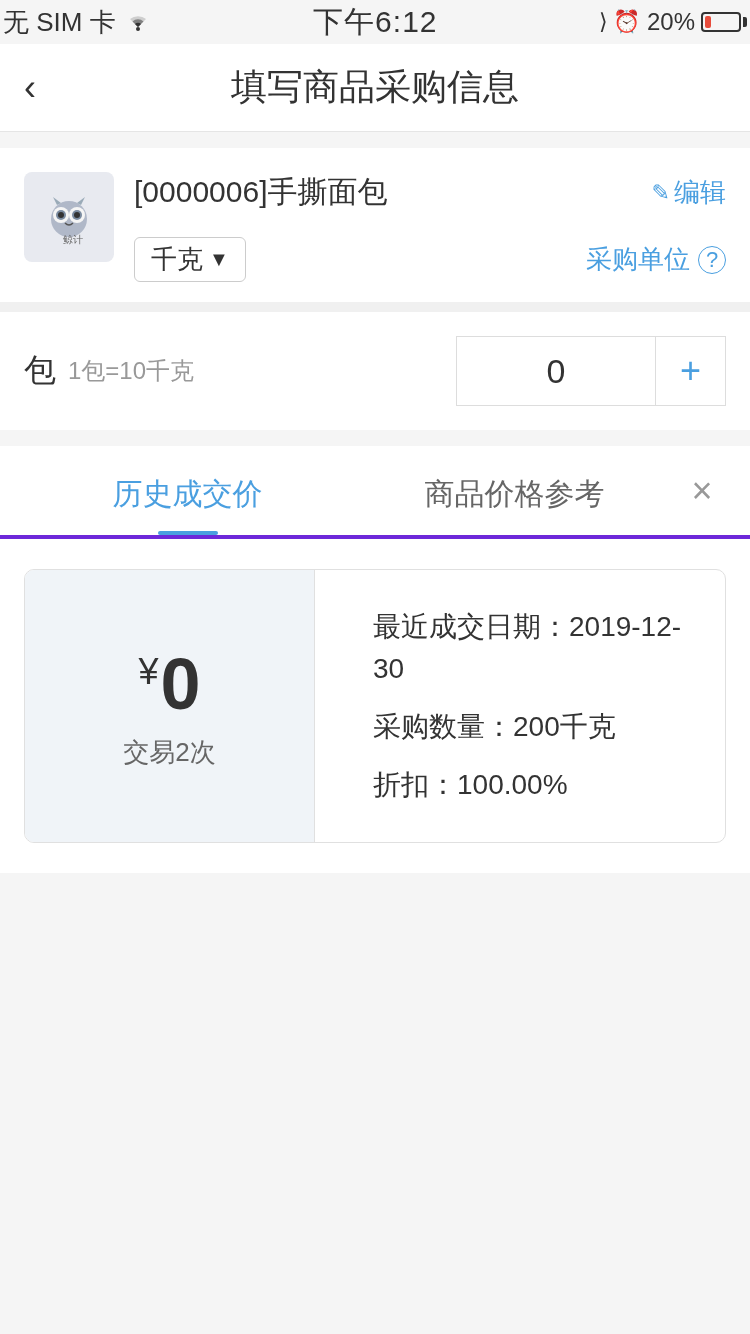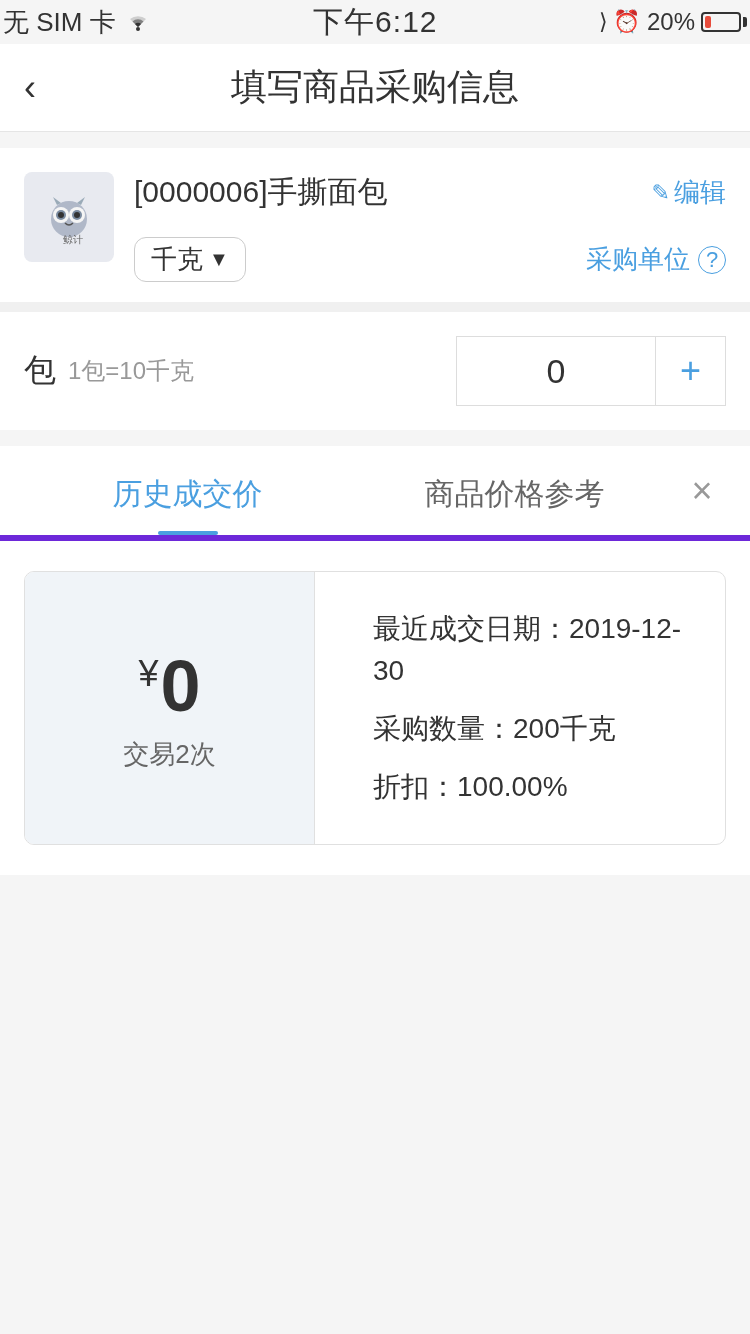--- a/index.html
+++ b/index.html
@@ -154,21 +154,21 @@
     }
     .unit-left {
       display: flex;
       align-items: center;
       gap: 10px;
       font-size: 26px;
       color: #666;
     }
     .unit-select {
       border: 1px solid #ccc;
-      border-radius: 12px;
+      border-radius: 6px;
       padding: 4px 16px;
       font-size: 26px;
       color: #333;
       display: flex;
       align-items: center;
       gap: 6px;
       background: #fff;
       cursor: pointer;
     }
     .unit-right {
@@ -241,21 +241,21 @@
 
     
     .tab-section {
       background: #fff;
       margin-top: 16px;
     }
     .tab-bar {
       display: flex;
       align-items: center;
       padding: 0 24px;
-      border-bottom: 6px solid #6d28d9;
+      border-bottom: 4px solid #6d28d9;
       position: relative;
     }
     .tab-item {
       flex: 1;
       text-align: center;
       padding: 28px 0 20px;
       font-size: 30px;
       cursor: pointer;
       position: relative;
     }

